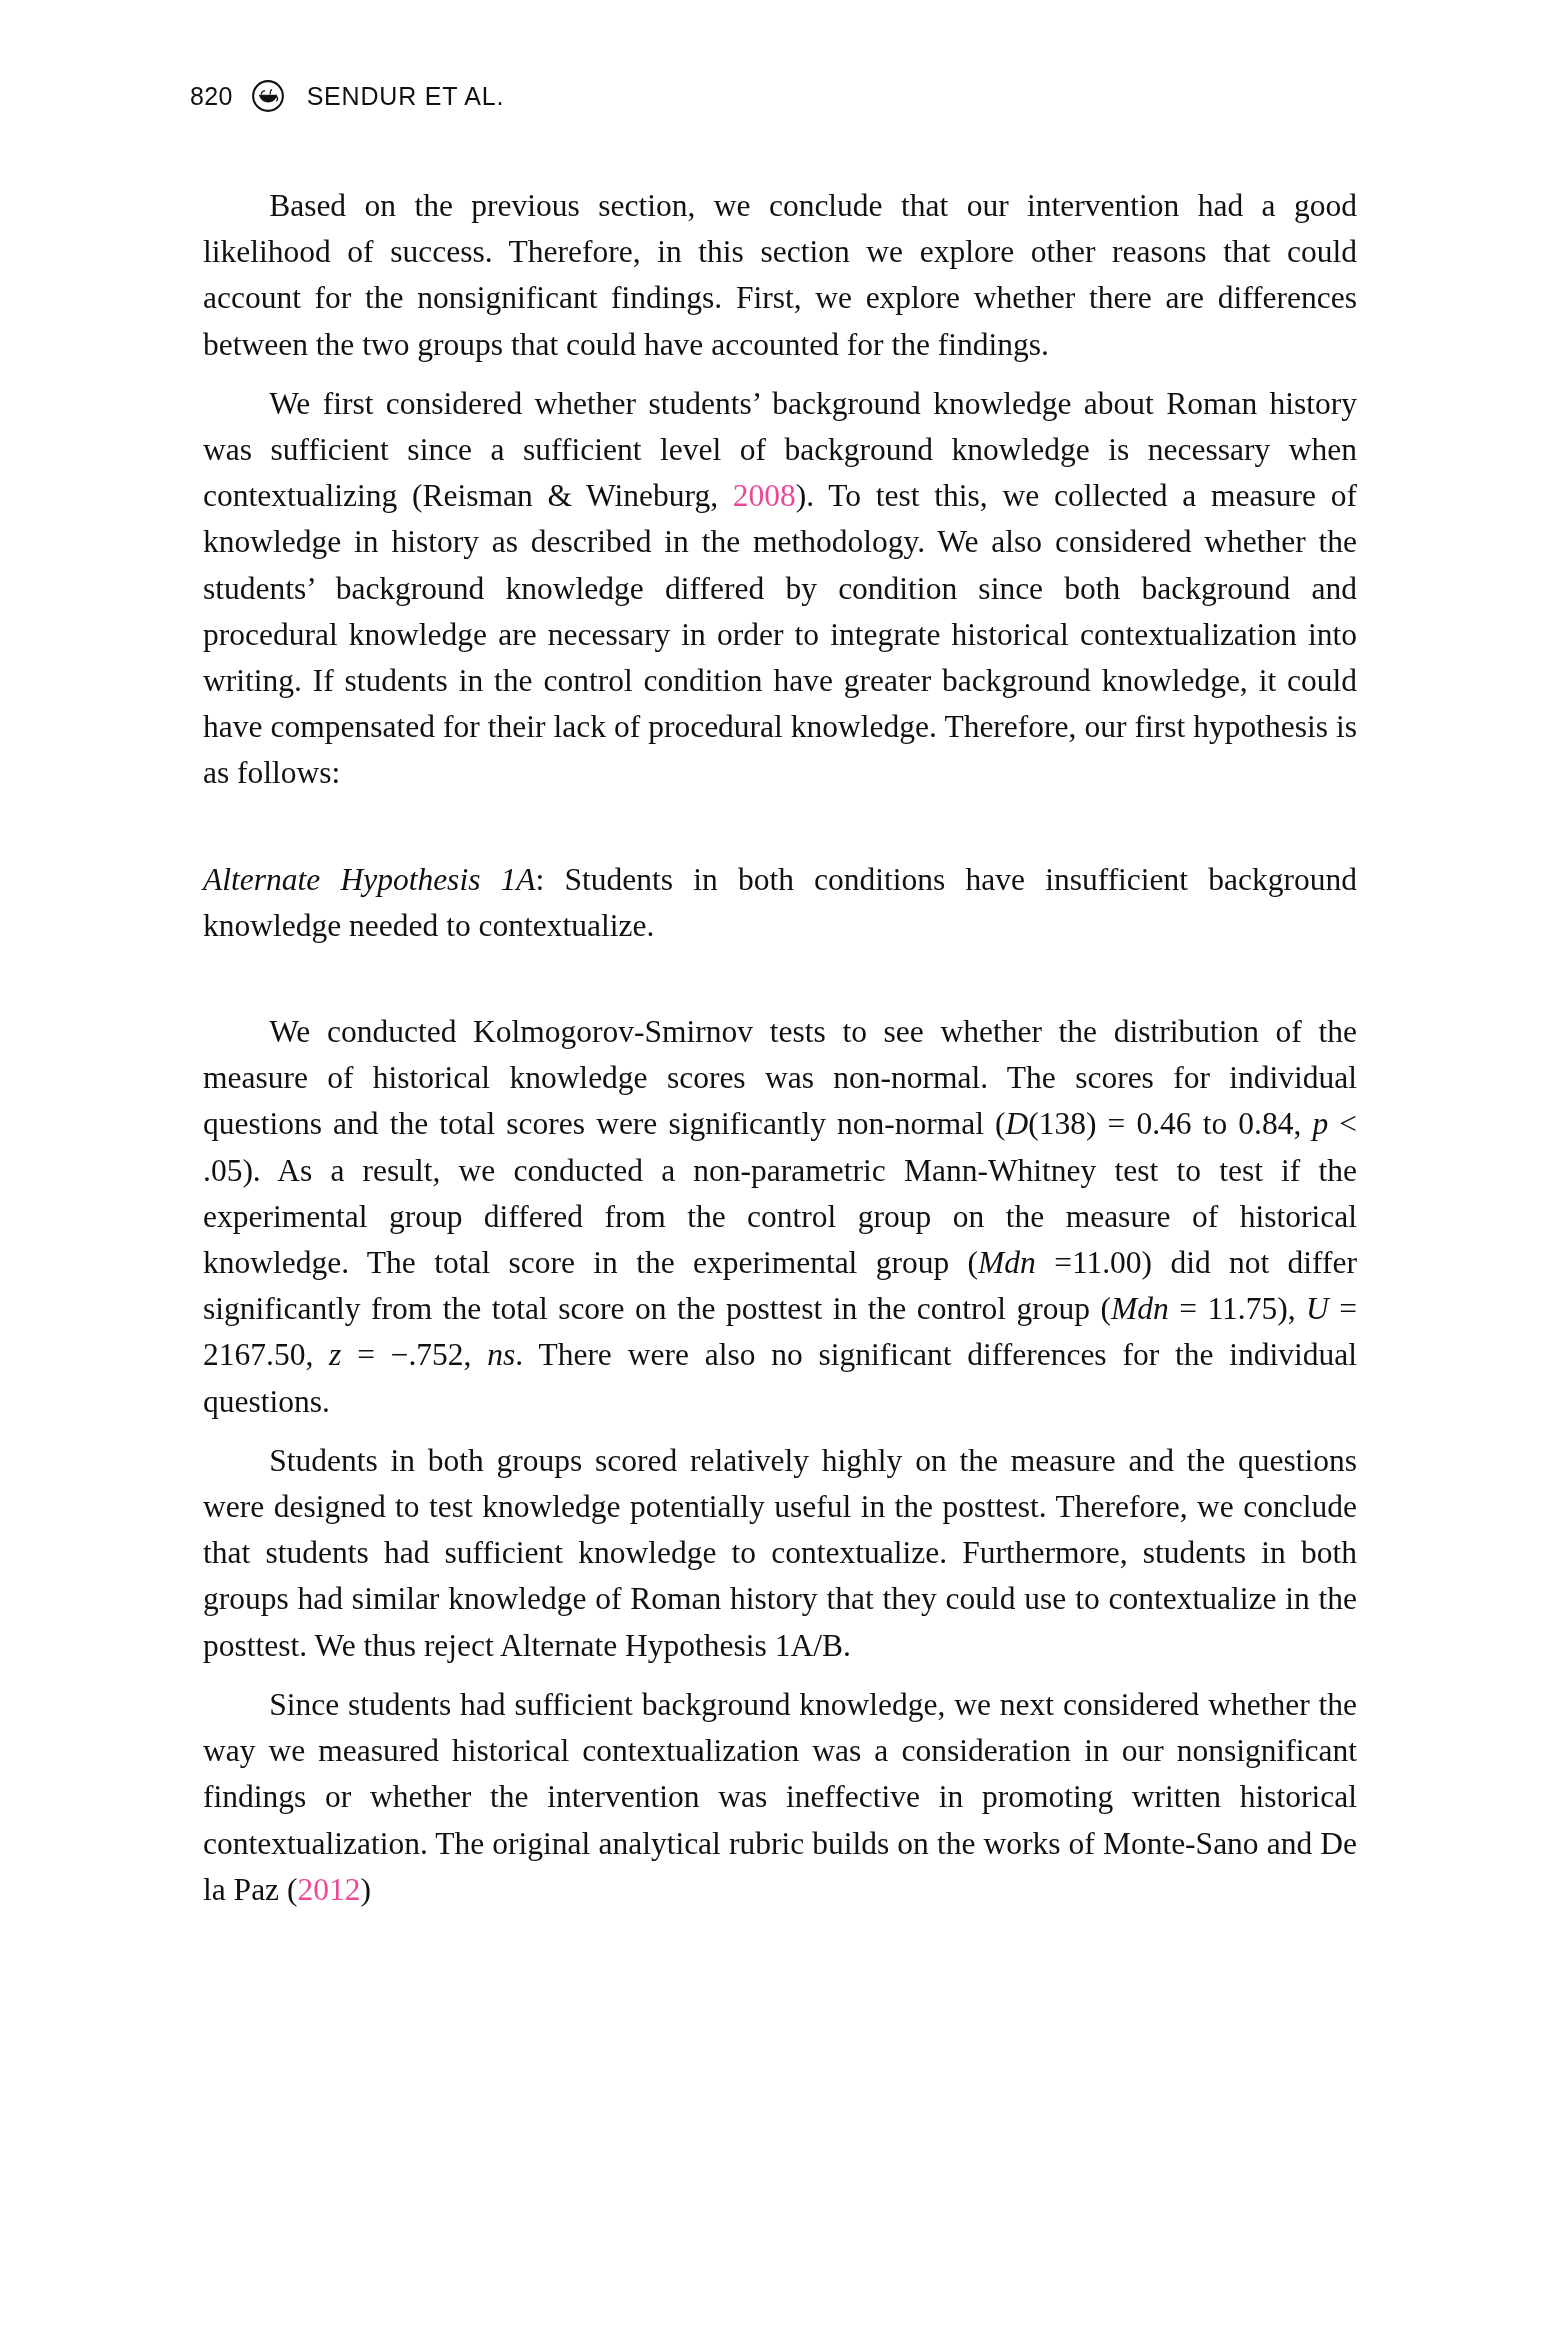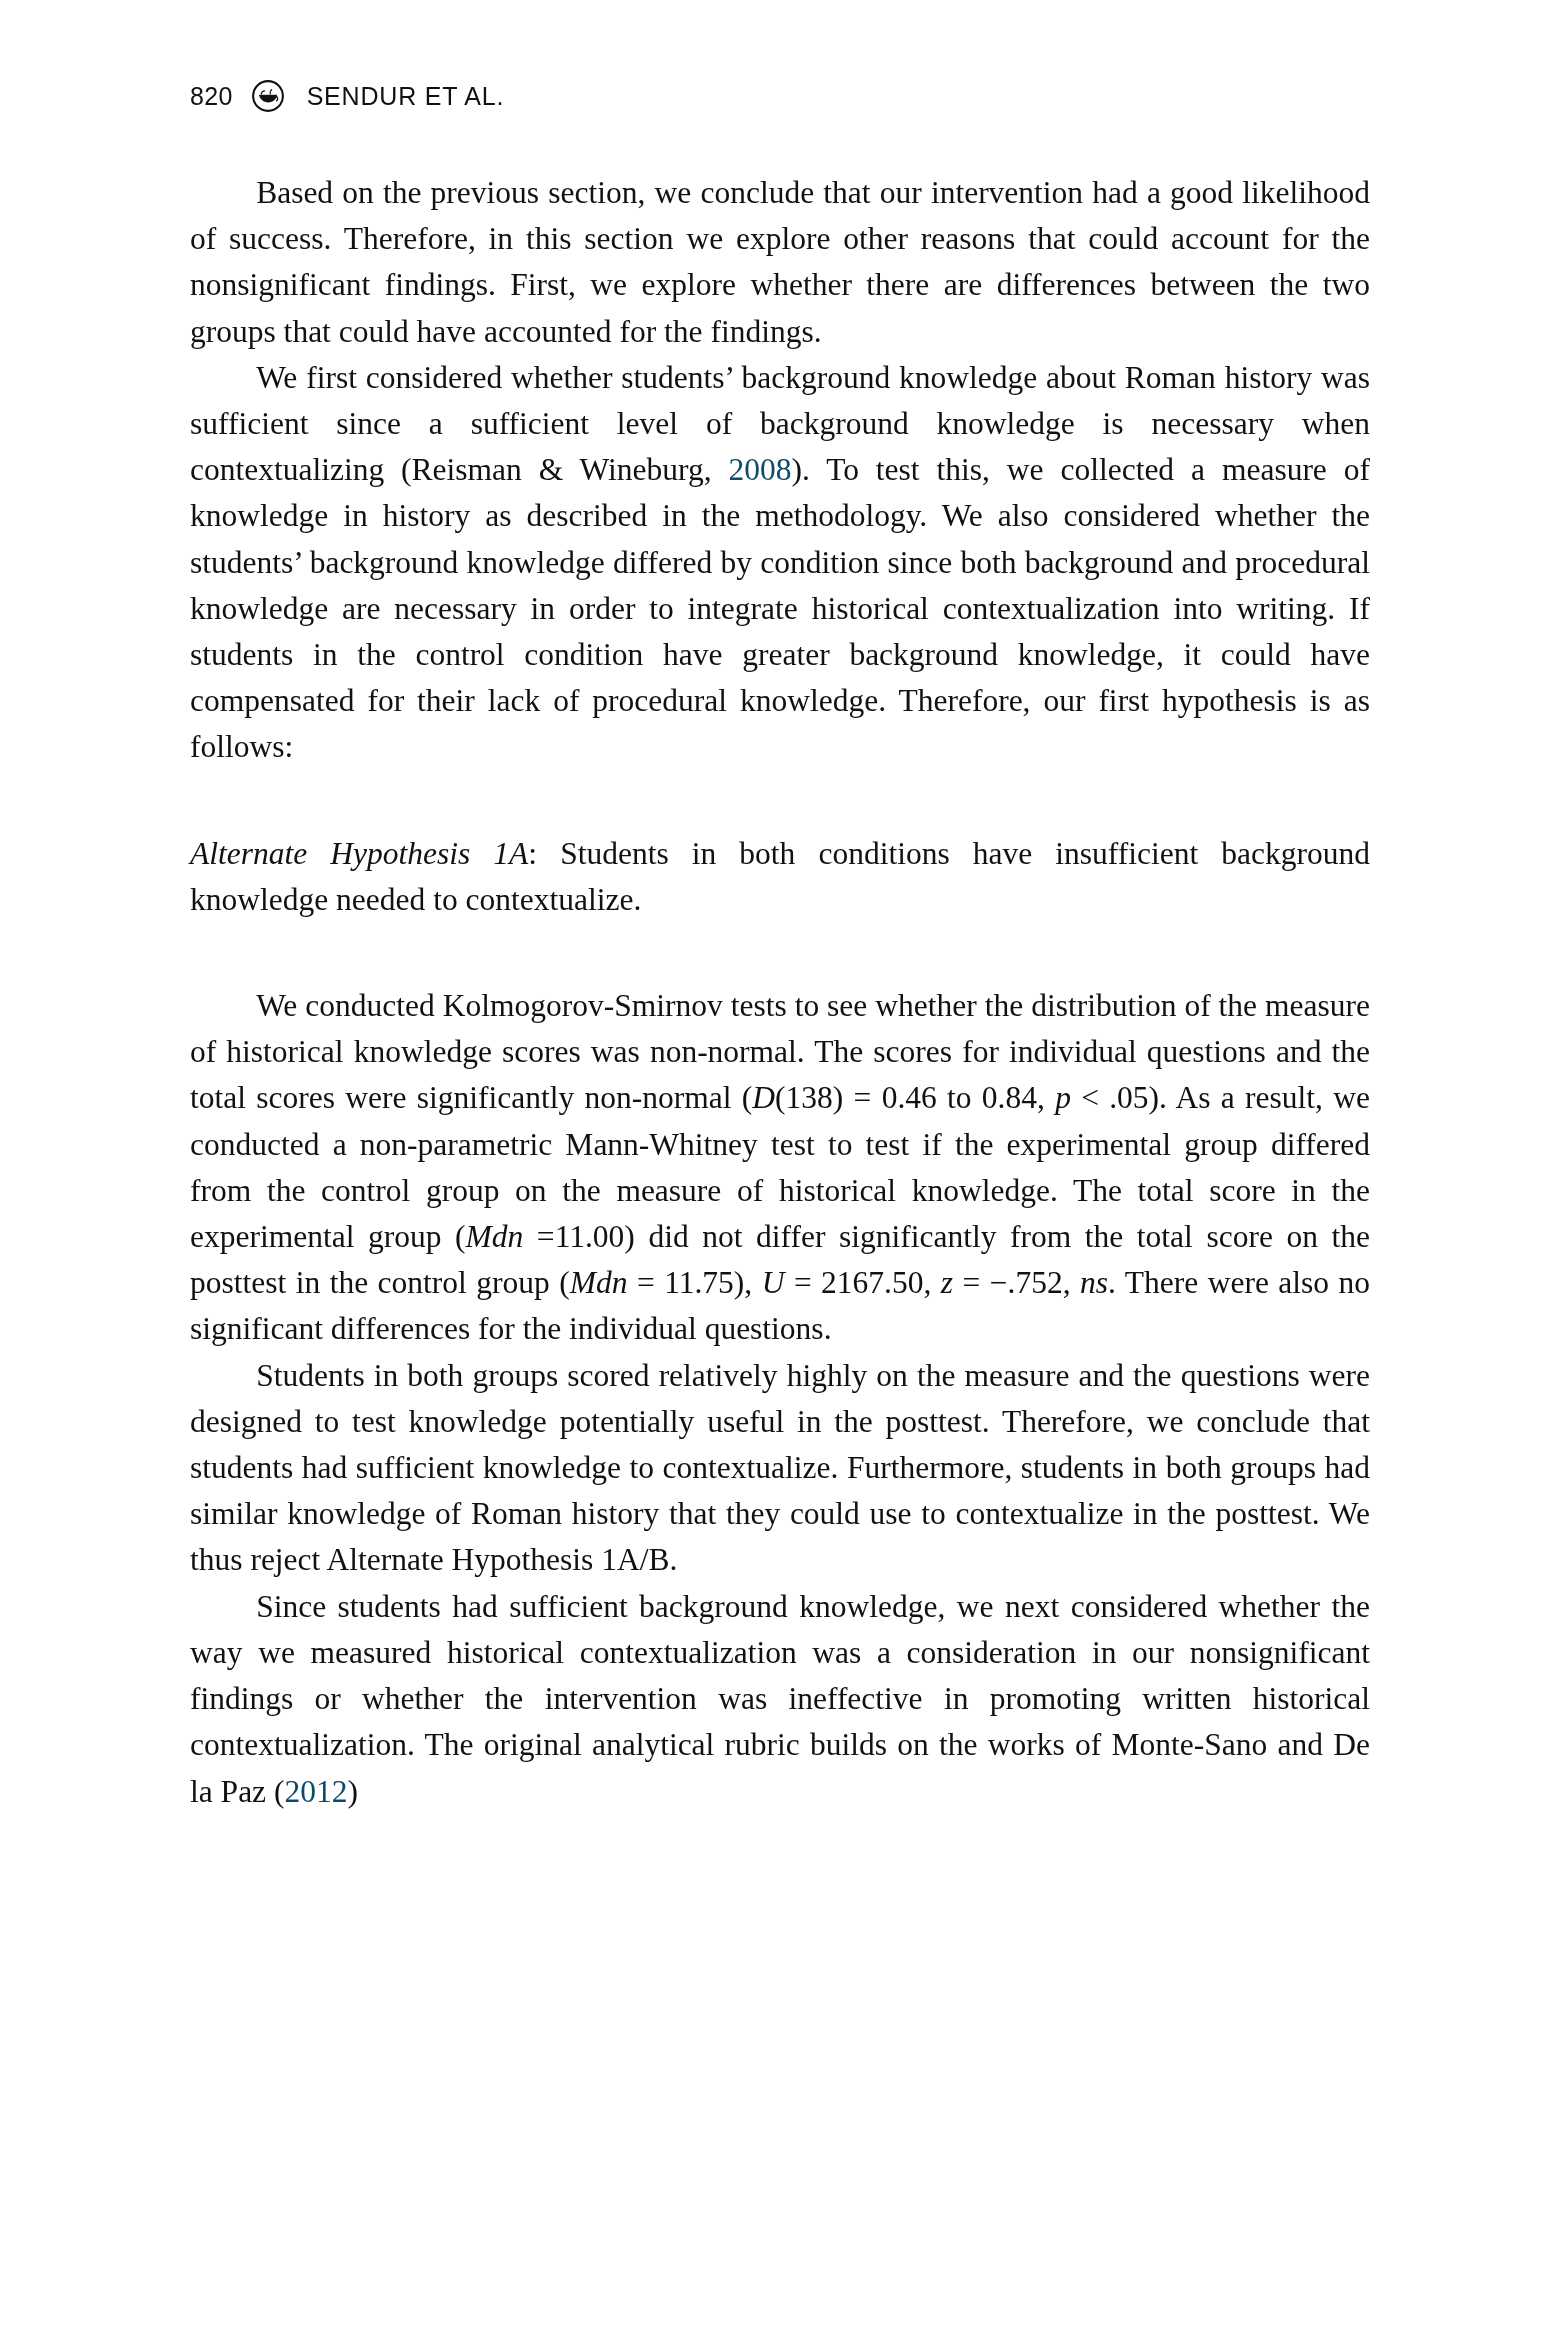--- a/index.html
+++ b/index.html
@@ -58,42 +58,42 @@
 
   
   .col {
     position: absolute;
     top: 170px;
     left: 190px;
     width: 1180px;
   }
 
   p.body {
-    margin: 0;
+    margin: 13px;
     font-size: 31.5px;
     line-height: 46.2px;
     text-align: justify;
     text-justify: inter-word;
     hyphens: manual;
     color: #111111;
   }
   p.indent {
     text-indent: 2.1em;
   }
   p.gap-big {
     margin-top: 60px;
   }
   .hyp {
     font-style: italic;
   }
   .it {
     font-style: italic;
   }
   a.cite, .cite {
-    color: #0c4a6e;
+    color: #ec4899;
     text-decoration: none;
   }
 </style>
 </head>
 <body>
 
 <div class="page">
 
   <div class="runhead">
     <span class="folio">820</span>

